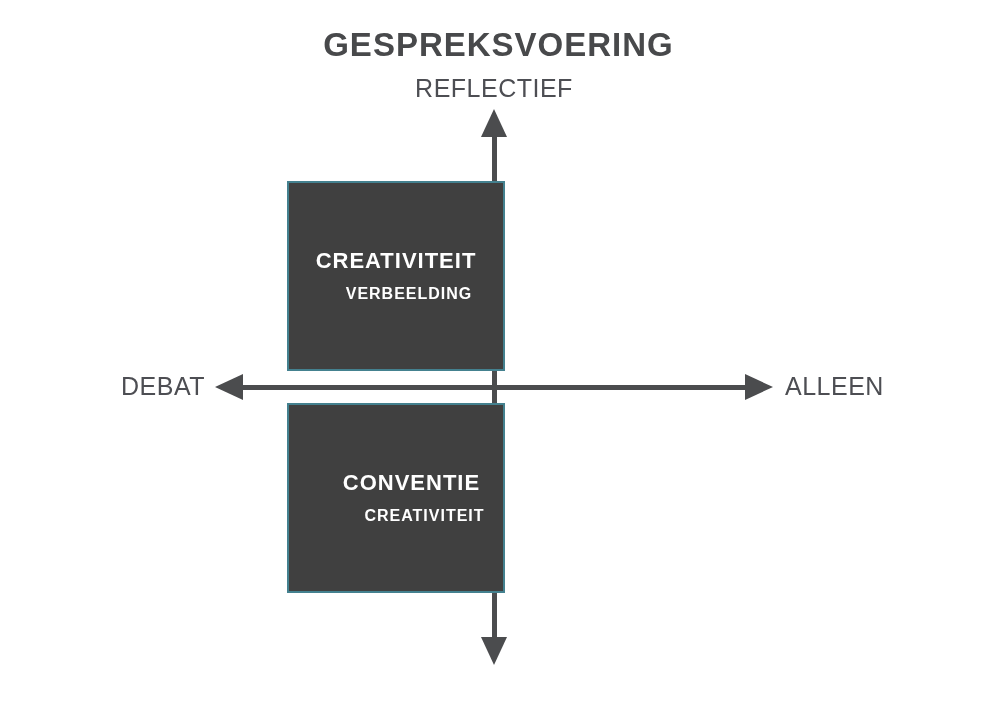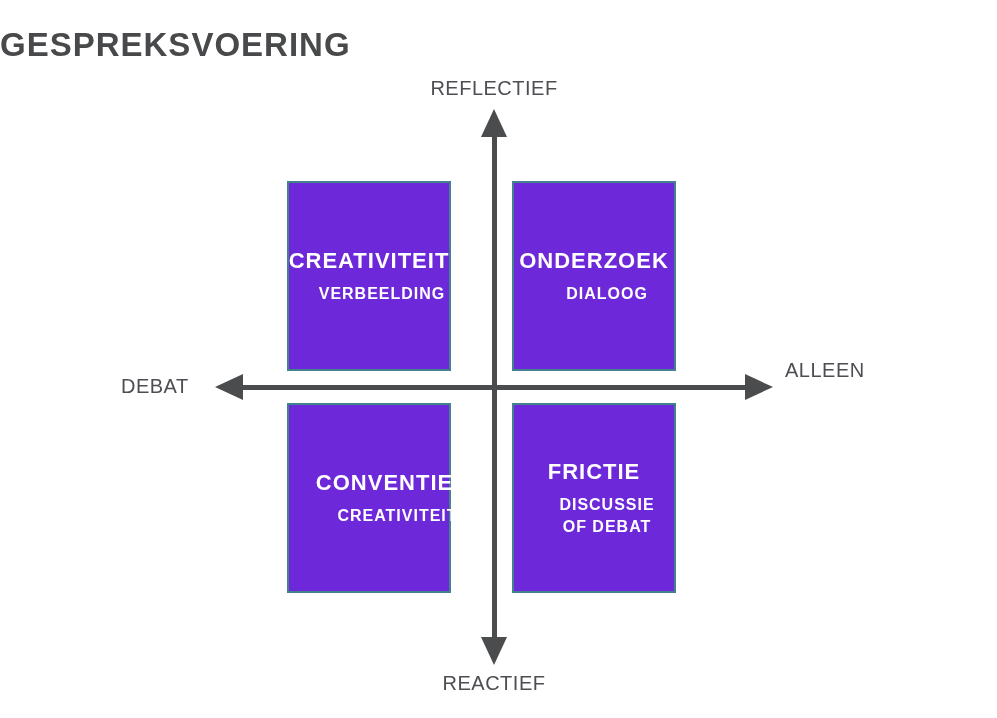--- a/index.html
+++ b/index.html
@@ -16,40 +16,40 @@
     overflow: hidden;
   }
 
   
   .title {
     position: absolute;
     top: 26px;
     left: 0;
     width: 100%;
     margin: 0;
-    text-align: left;
+    text-align: center;
     font-size: 33px;
     font-weight: 700;
     letter-spacing: 1px;
     color: #48494b;
   }
 
   
   .axis-label {
     position: absolute;
-    font-size: 20px;
+    font-size: 25px;
     line-height: 26px;
     color: #4d4e53;
     letter-spacing: 0.5px;
     white-space: nowrap;
   }
   .axis-label.top    { top: 75px;  left: 394px; width: 200px; text-align: center; }
   .axis-label.bottom { top: 670px; left: 394px; width: 200px; text-align: center; }
   .axis-label.left   { top: 373px; left: 121px; }
-  .axis-label.right  { top: 357px; left: 785px; }
+  .axis-label.right  { top: 373px; left: 785px; }
 
   
   .vline {
     position: absolute;
     left: 492px;
     top: 132px;
     width: 5px;
     height: 508px;
     background: #4b4c4e;
   }
@@ -93,24 +93,24 @@
     left: 745px;
     top: 374px;
     border-top: 13px solid transparent;
     border-bottom: 13px solid transparent;
     border-left: 28px solid #4b4c4e;
   }
 
   
   .quad {
     position: absolute;
-    width: 164px;
+    width: 218px;
     height: 190px;
     box-sizing: border-box;
-    background: #6d28d9;
+    background: #404040;
     border: 2px solid #44818f;
     display: flex;
     flex-direction: column;
     align-items: center;
     justify-content: center;
     text-align: center;
   }
   .quad.q-tl { left: 287px; top: 181px; }
   .quad.q-tr { left: 512px; top: 181px; }
   .quad.q-bl { left: 287px; top: 403px; padding-left: 31px; }
@@ -137,48 +137,38 @@
 </style>
 </head>
 <body>
 
 <div class="canvas">
 
   <h1 class="title">GESPREKSVOERING</h1>
 
   <div class="axis-label top">REFLECTIEF</div>
 
-  <div class="axis-label bottom">REACTIEF</div>
 
   <div class="axis-label left">DEBAT</div>
 
   <div class="axis-label right">ALLEEN</div>
 
   <div class="vline"></div>
   <div class="hline"></div>
 
   <div class="arrow up"></div>
   <div class="arrow down"></div>
   <div class="arrow west"></div>
   <div class="arrow east"></div>
 
   <div class="quad q-tl">
     <div class="q-title">CREATIVITEIT</div>
     <div class="q-sub">VERBEELDING</div>
   </div>
 
-  <div class="quad q-tr">
-    <div class="q-title">ONDERZOEK</div>
-    <div class="q-sub">DIALOOG</div>
-  </div>
 
   <div class="quad q-bl">
     <div class="q-title">CONVENTIE</div>
     <div class="q-sub">CREATIVITEIT</div>
   </div>
 
-  <div class="quad q-br">
-    <div class="q-title">FRICTIE</div>
-    <div class="q-sub">DISCUSSIE
-OF DEBAT</div>
-  </div>
 
 </div>
 
 </body></html>

